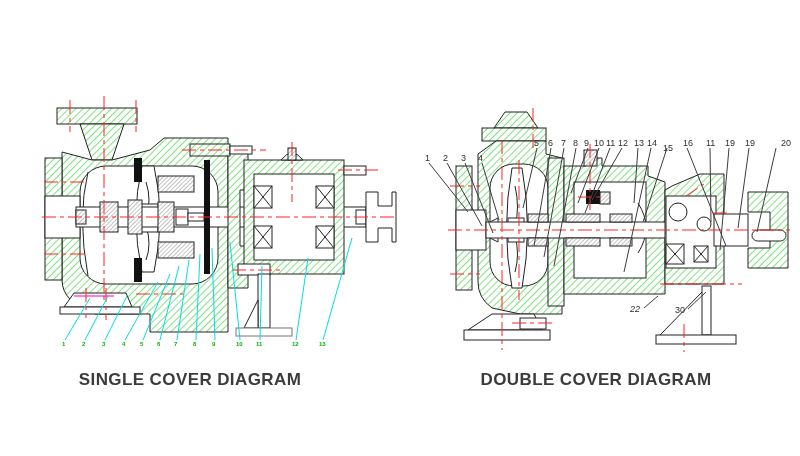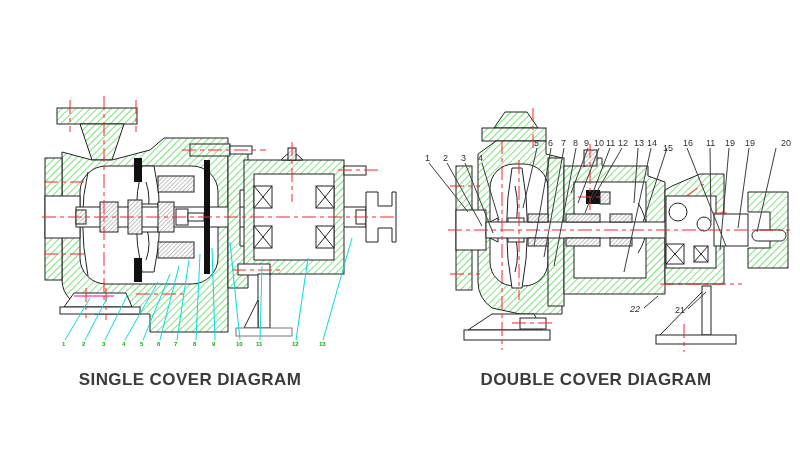--- a/index.html
+++ b/index.html
@@ -278,19 +278,19 @@
       <span class="callout-label right" style="left: 618px; top: 139px; color: rgb(46, 46, 46);">12</span>
       <span class="callout-label right" style="left: 634px; top: 139px; color: rgb(46, 46, 46);">13</span>
       <span class="callout-label right" style="left: 647px; top: 139px; color: rgb(46, 46, 46);">14</span>
       <span class="callout-label right" style="left: 663px; top: 144px; color: rgb(46, 46, 46);">15</span>
       <span class="callout-label right" style="left: 683px; top: 139px; color: rgb(46, 46, 46); text-align: right;">16</span>
       <span class="callout-label right" style="left: 706px; top: 139px; color: rgb(46, 46, 46);">11</span>
       <span class="callout-label right" style="left: 725px; top: 139px; color: rgb(46, 46, 46);">19</span>
       <span class="callout-label right" style="left: 745px; top: 139px; color: rgb(46, 46, 46);">19</span>
       <span class="callout-label right" style="left: 772px; top: 139px; color: rgb(46, 46, 46); margin-left: 9px;">20</span>
       <span class="callout-label right" style="left: 630px; top: 305px; color: rgb(46, 46, 46); font-style: italic;">22</span>
-      <span class="callout-label right" style="left: 675px; top: 306px; color: rgb(46, 46, 46);">21</span>
+      <span class="callout-label right" style="left: 675px; top: 306px; color: rgb(46, 46, 46);">30</span>
     </div>
 
 <div class="title" id="title-right">DOUBLE COVER DIAGRAM</div>
 <div class="title" id="title-left">SINGLE COVER DIAGRAM</div>
 
 </div>
 
 </body></html>

